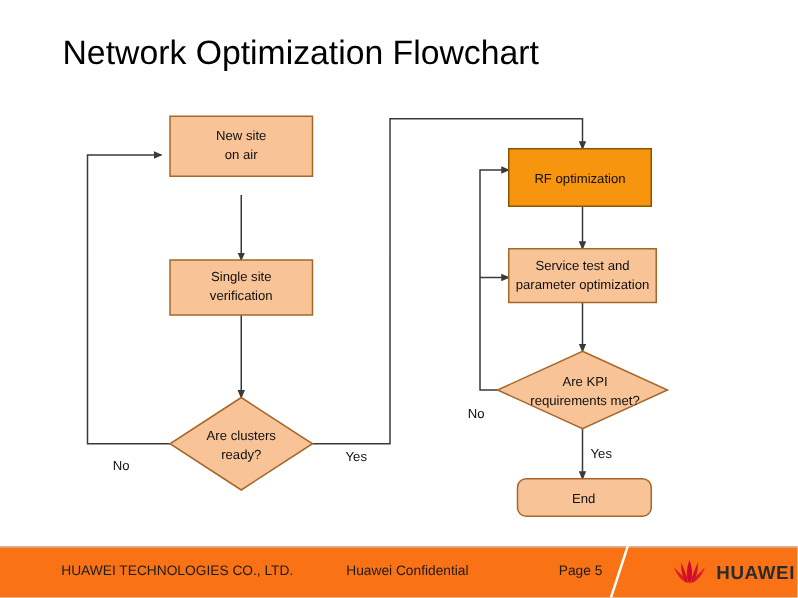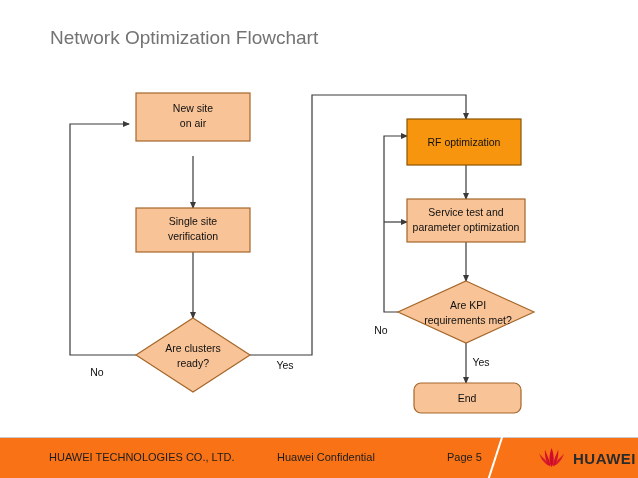--- a/index.html
+++ b/index.html
@@ -18,22 +18,22 @@
     position: absolute;
     left: 0; top: 0;
     width: 638px;
     height: 478px;
     background: #ffffff;
   }
   #slide-title {
     position: absolute;
     left: 50px;
     top: 27px;
-    font-size: 19px;
-    color: #737373;
+    font-size: 27px;
+    color: #000000;
     letter-spacing: 0px;
     white-space: nowrap;
   }
   #flow-area {
     position: absolute;
     left: 0;
     top: 78px;
     width: 588px;
     height: 355px;
   }

